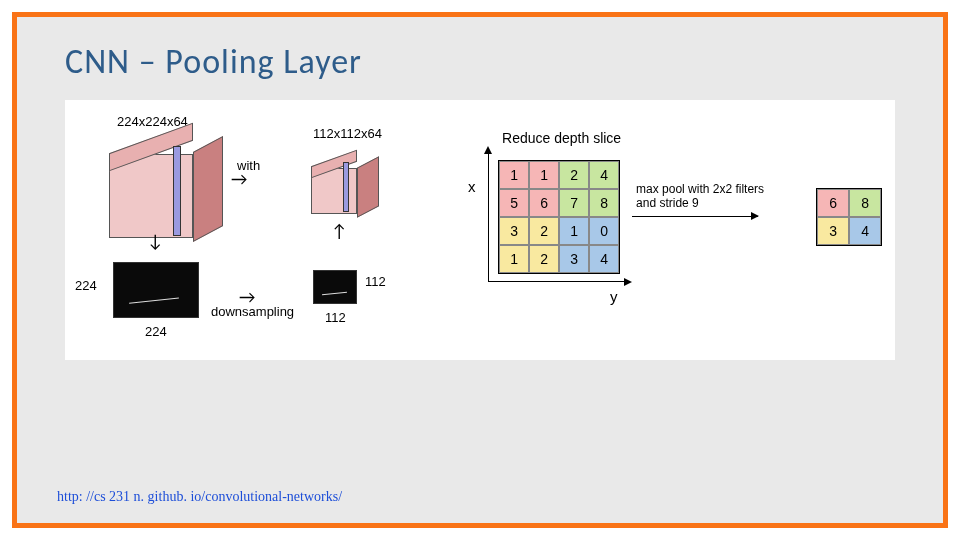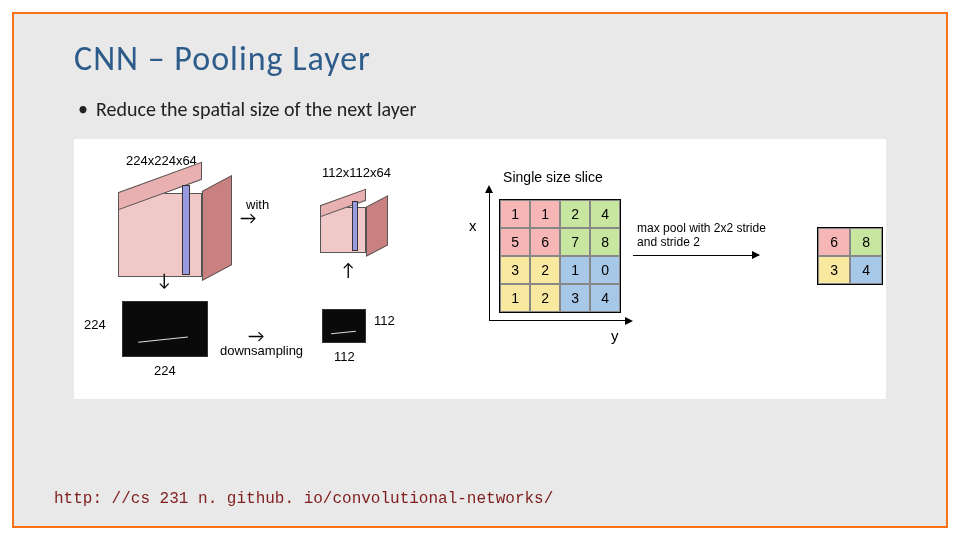--- a/index.html
+++ b/index.html
@@ -1,17 +1,17 @@
 <!DOCTYPE html>
 <html><head>
 <meta charset="utf-8">
 <style>
 *{box-sizing:border-box;margin:0;padding:0}
 body{width:960px;height:540px;background:#fff;font-family:"Segoe UI",Calibri,Arial,sans-serif;position:relative;overflow:hidden}
-.slide{position:absolute;top:12px;left:12px;right:12px;bottom:12px;background:#e9e9e9;border:2px solid #f97316;padding:24px 60px}
+.slide{position:absolute;top:12px;left:12px;right:12px;bottom:12px;background:#e9e9e9;border:5px solid #f97316;padding:24px 48px}
 .title{font-size:34px;font-weight:300;color:#2e5c8a;letter-spacing:1px;margin-bottom:18px}
 .bullet{font-size:20px;color:#222;margin-bottom:18px;padding-left:22px;position:relative}
 .bullet::before{content:"•";position:absolute;left:4px}
 .figs{display:flex;gap:24px;align-items:center;background:#fff;padding:8px;height:260px}
 .figA{position:relative;width:380px;height:240px}
 .figB{position:relative;width:480px;height:200px}
 .lbl{position:absolute;font-family:Arial,sans-serif;font-size:13px;color:#000}
 .iso{position:absolute}
 .iso .top{position:absolute;transform:skewY(-20deg) skewX(0deg);background:#e8b0b0;border:1px solid #555}
 .iso .side{position:absolute;background:#c98080;border:1px solid #555}
@@ -20,29 +20,28 @@
 .black::after{content:"";position:absolute;left:18%;top:68%;width:60%;height:1px;background:#ddd;transform:rotate(-6deg)}
 .arrow{position:absolute;color:#000;font-size:18px}
 .grid{display:grid;grid-template-columns:repeat(4,30px);grid-template-rows:repeat(4,28px);border:1px solid #000}
 .grid2{display:grid;grid-template-columns:repeat(2,32px);grid-template-rows:repeat(2,28px);border:1px solid #000}
 .cell{display:flex;align-items:center;justify-content:center;font-family:Arial,sans-serif;font-size:14px;border:1px solid #888}
 .r{background:#f6b6b6}.g{background:#c8e6a0}.y{background:#f9e9a0}.b{background:#a8c8e8}
 .axis{position:absolute;border-left:1px solid #000;border-bottom:1px solid #000}
 .ah{position:absolute;width:0;height:0}
 .figB .long-arrow{position:absolute;height:1px;background:#000}
 .figB .long-arrow::after{content:"";position:absolute;right:-1px;top:-4px;border-left:8px solid #000;border-top:4px solid transparent;border-bottom:4px solid transparent}
-.credit{position:absolute;left:40px;bottom:18px;font-family:Liberation Mono, monospace;font-size:16px;color:#7f1d1d}
+.credit{position:absolute;left:40px;bottom:18px;font-family:Liberation Serif, serif;font-size:14px;color:#1d4ed8}
 .slab{position:absolute;background:#9a9ae0;border:1px solid #333}
 </style>
 </head>
 <body>
 
 <div class="slide">
   <h1 class="title">CNN – Pooling Layer</h1>
-  <div class="bullet">Reduce the spatial size of the next layer</div>
 
   <div class="figs">
 
     <div class="figA">
       <div class="lbl" style="left:44px;top:4px">224x224x64</div>
       <div class="lbl" style="left:240px;top:16px">112x112x64</div>
       <div class="lbl" style="left:164px;top:48px">with</div>
 
       <div class="iso" style="left:36px;top:22px">
         <div class="front" style="left:0;top:22px;width:84px;height:84px"></div>
@@ -68,21 +67,21 @@
       <div class="lbl" style="left:2px;top:168px">224</div>
       <div class="lbl" style="left:72px;top:214px">224</div>
       <div class="lbl" style="left:292px;top:164px">112</div>
       <div class="lbl" style="left:252px;top:200px">112</div>
 
       <div class="arrow" style="left:166px;top:176px">→</div>
       <div class="lbl" style="left:138px;top:194px">downsampling</div>
     </div>
 
     <div class="figB">
-      <div class="lbl" style="left:56px;top:0;font-size:14px">Single size slice</div>
+      <div class="lbl" style="left:56px;top:0;font-size:14px">Reduce depth slice</div>
       <div class="axis" style="left:42px;top:24px;width:136px;height:128px"></div>
 
       <div class="ah" style="left:38px;top:16px;border-left:4px solid transparent;border-right:4px solid transparent;border-bottom:8px solid #000"></div>
       <div class="ah" style="left:178px;top:148px;border-top:4px solid transparent;border-bottom:4px solid transparent;border-left:8px solid #000"></div>
       <div class="lbl" style="left:22px;top:48px;font-size:15px">x</div>
       <div class="lbl" style="left:164px;top:158px;font-size:15px">y</div>
 
       <div id="gridIn" class="grid" style="position:absolute;left:52px;top:30px">
           <div class="cell r">1</div>
           <div class="cell r">1</div>
@@ -96,22 +95,22 @@
           <div class="cell y">2</div>
           <div class="cell b">1</div>
           <div class="cell b">0</div>
           <div class="cell y">1</div>
           <div class="cell y">2</div>
           <div class="cell b">3</div>
           <div class="cell b">4</div>
         </div>
 
       <div class="long-arrow" style="left:186px;top:86px;width:126px"></div>
-      <div class="lbl" style="left:190px;top:52px;font-size:12px">max pool with 2x2 stride</div>
-      <div class="lbl" style="left:190px;top:66px;font-size:12px">and stride 2</div>
+      <div class="lbl" style="left:190px;top:52px;font-size:12px">max pool with 2x2 filters</div>
+      <div class="lbl" style="left:190px;top:66px;font-size:12px">and stride 9</div>
 
       <div id="gridOut" class="grid2" style="position:absolute;left:370px;top:58px">
           <div class="cell r">6</div>
           <div class="cell g">8</div>
           <div class="cell y">3</div>
           <div class="cell b">4</div>
         </div>
     </div>
   </div>
 

